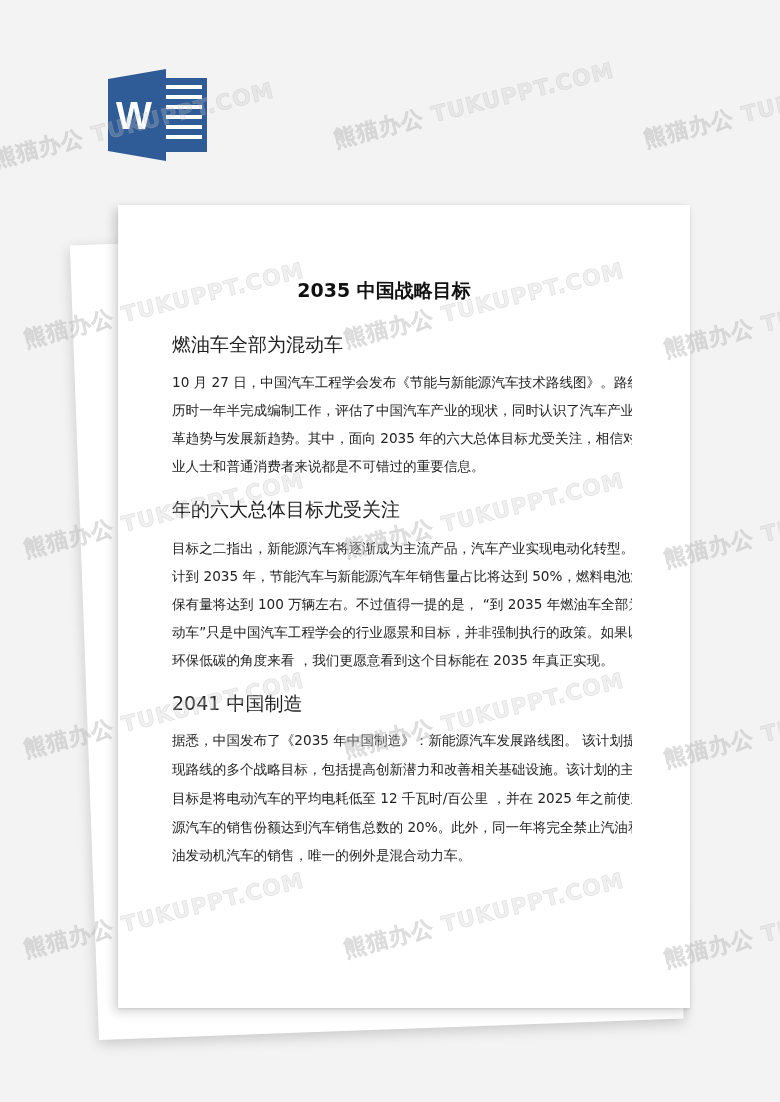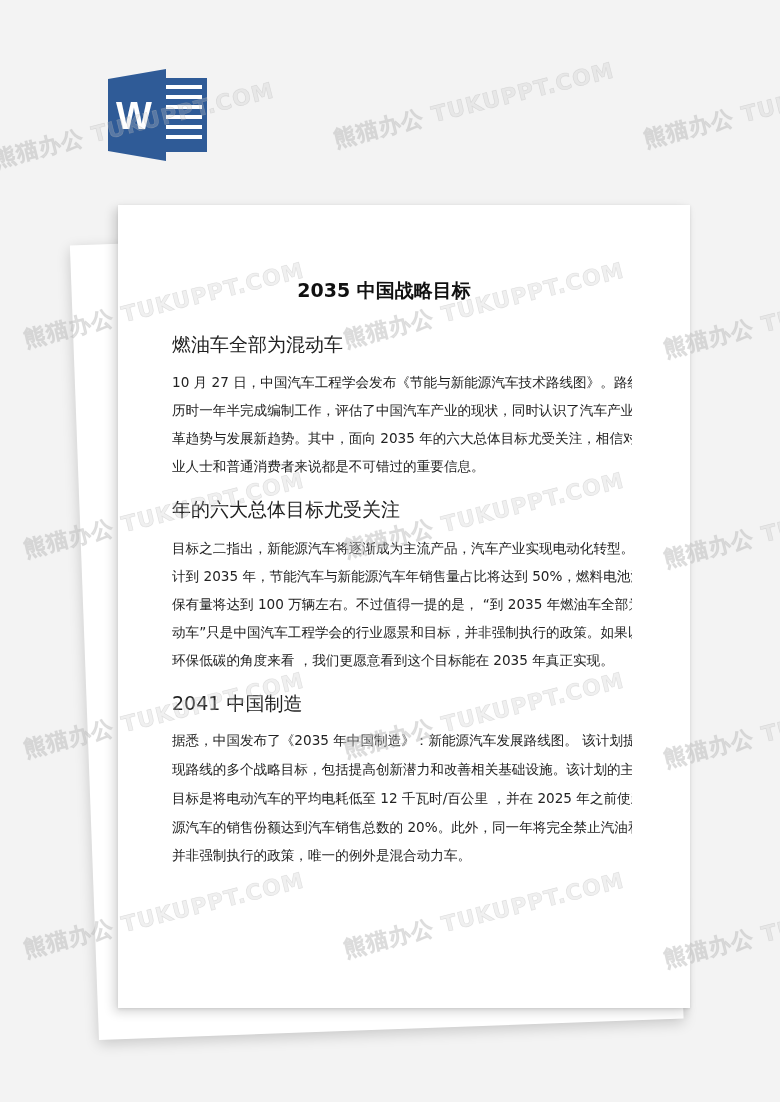--- a/index.html
+++ b/index.html
@@ -87,21 +87,21 @@
   <div class="doc-line" style="top:568px;">计到 2035 年，节能汽车与新能源汽车年销售量占比将达到 50%，燃料电池汽车</div>
   <div class="doc-line" style="top:596px;">保有量将达到 100 万辆左右。不过值得一提的是，  “到 2035 年燃油车全部为混</div>
   <div class="doc-line" style="top:624px;">动车”只是中国汽车工程学会的行业愿景和目标，并非强制执行的政策。如果以</div>
   <div class="doc-line last" style="top:652px;">环保低碳的角度来看 ，我们更愿意看到这个目标能在 2035 年真正实现。</div>
 
   <div class="doc-heading" style="top:691px;">2041 中国制造</div>
   <div class="doc-line" style="top:732px;">据悉，中国发布了《2035 年中国制造》：新能源汽车发展路线图。 该计划提出实</div>
   <div class="doc-line" style="top:761px;">现路线的多个战略目标，包括提高创新潜力和改善相关基础设施。该计划的主要</div>
   <div class="doc-line" style="top:790px;">目标是将电动汽车的平均电耗低至  12  千瓦时/百公里 ，并在  2025  年之前使新能</div>
   <div class="doc-line" style="top:819px;">源汽车的销售份额达到汽车销售总数的  20%。此外，同一年将完全禁止汽油和柴</div>
-  <div class="doc-line last" style="top:847px;">并非强制执行的政策，唯一的例外是混合动力车。</div>
+  <div class="doc-line last" style="top:847px;">油发动机汽车的销售，唯一的例外是混合动力车。</div>
 </div>
 
 <div>
   <div class="wm" style="left:-10px; top:110px;">熊猫办公 TUKUPPT.COM</div>
   <div class="wm" style="left:330px; top:90px;">熊猫办公 TUKUPPT.COM</div>
   <div class="wm" style="left:640px; top:90px;">熊猫办公 TUKUPPT.COM</div>
   <div class="wm" style="left:20px; top:290px;">熊猫办公 TUKUPPT.COM</div>
   <div class="wm" style="left:340px; top:290px;">熊猫办公 TUKUPPT.COM</div>
   <div class="wm" style="left:660px; top:300px;">熊猫办公 TUKUPPT.COM</div>
   <div class="wm" style="left:20px; top:500px;">熊猫办公 TUKUPPT.COM</div>

